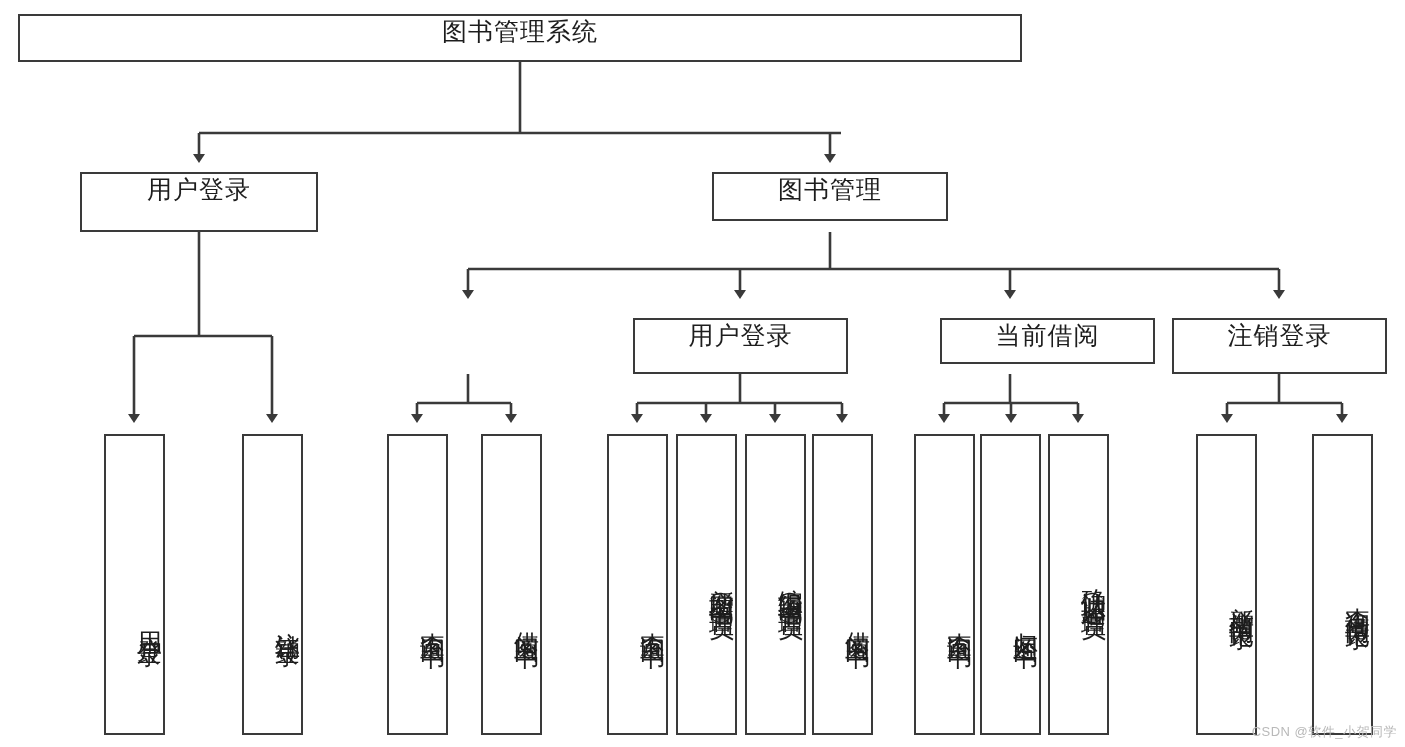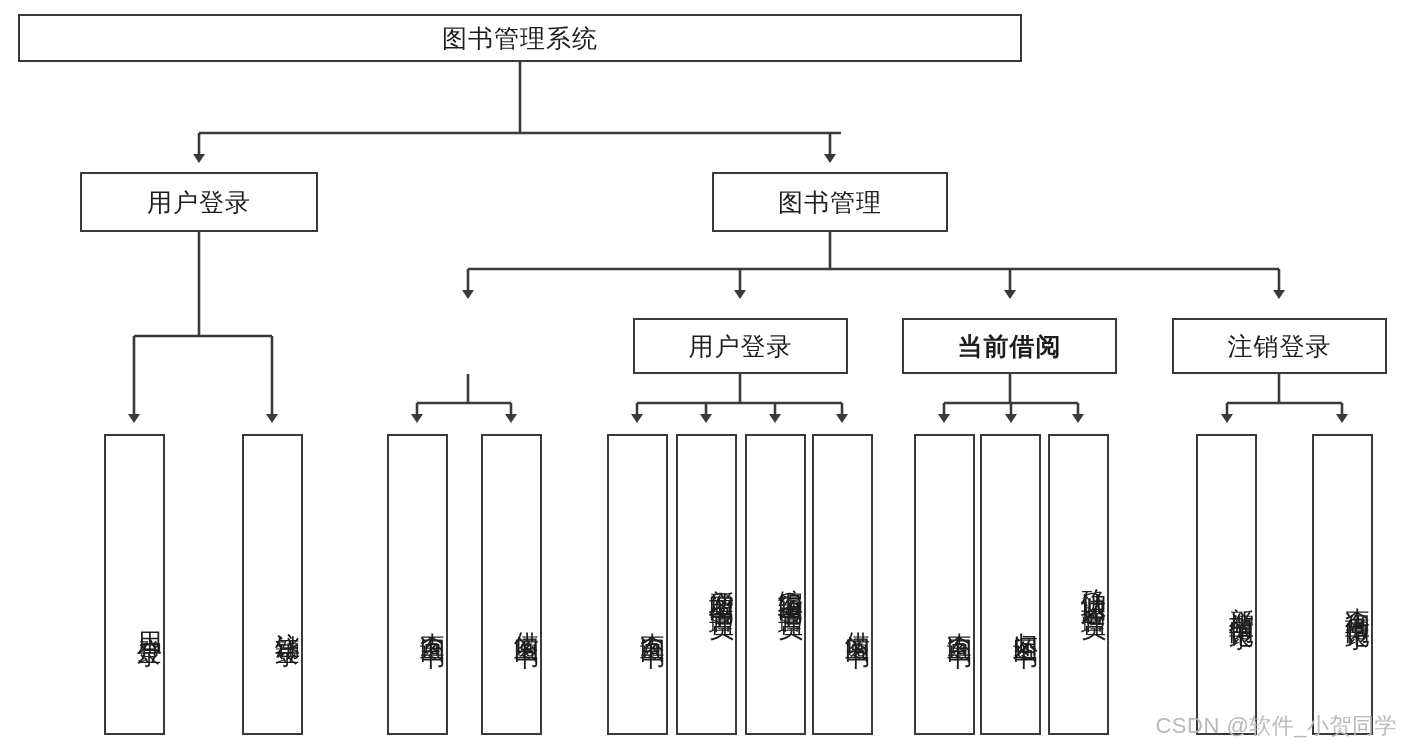--- a/index.html
+++ b/index.html
@@ -24,21 +24,20 @@
     width: 1405px;
     height: 747px;
     pointer-events: none;
   }
   .node {
     position: absolute;
     box-sizing: border-box;
     background: #ffffff;
     border: 2px solid #3a3a3a;
     display: flex;
-    align-items: center;
     justify-content: center;
     color: #1d1d1d;
   }
   .node.horiz {
     font-size: 25px;
     letter-spacing: 1px;
     line-height: 1.2;
   }
   .node.vert {
     writing-mode: vertical-rl;
@@ -50,21 +49,21 @@
     padding-top: 10px;
     line-height: 1.05;
   }
   .node.vert.tall {
     padding-top: 4px;
   }
   .watermark {
     position: absolute;
     right: 8px;
     bottom: 6px;
-    font-size: 22px;
+    font-size: 13px;
     color: #b9b9b9;
     letter-spacing: 0.5px;
     white-space: nowrap;
   }
 </style>
 </head>
 <body>
 
 <div id="canvas">
 
@@ -118,28 +117,28 @@
     </g>
   </svg>
 
   <div class="node horiz" style="left:18px; top:14px; width:1004px; height:48px;">
     <span>图书管理系统</span>
   </div>
 
   <div class="node horiz" style="left:80px; top:172px; width:238px; height:60px;">
     <span>用户登录</span>
   </div>
-  <div class="node horiz" style="left:712px; top:172px; width:236px; height:60px;">
+  <div class="node horiz" style="left:712px; top:172px; width:236px; height:49px;">
     <span>图书管理</span>
   </div>
 
   <div class="node horiz" style="left:633px; top:318px; width:215px; height:56px;">
     <span>用户登录</span>
   </div>
-  <div class="node horiz" style="left:902px; top:318px; width:215px; height:56px;font-weight:bold;">
+  <div class="node horiz" style="left:940px; top:318px; width:215px; height:46px;">
     <span>当前借阅</span>
   </div>
   <div class="node horiz" style="left:1172px; top:318px; width:215px; height:56px;">
     <span>注销登录</span>
   </div>
 
   <div class="node vert" style="left:104px; top:434px; width:61px; height:301px; padding-top:70px;">
     <span>用户登录</span>
   </div>
   <div class="node vert" style="left:242px; top:434px; width:61px; height:301px; padding-top:70px;">

